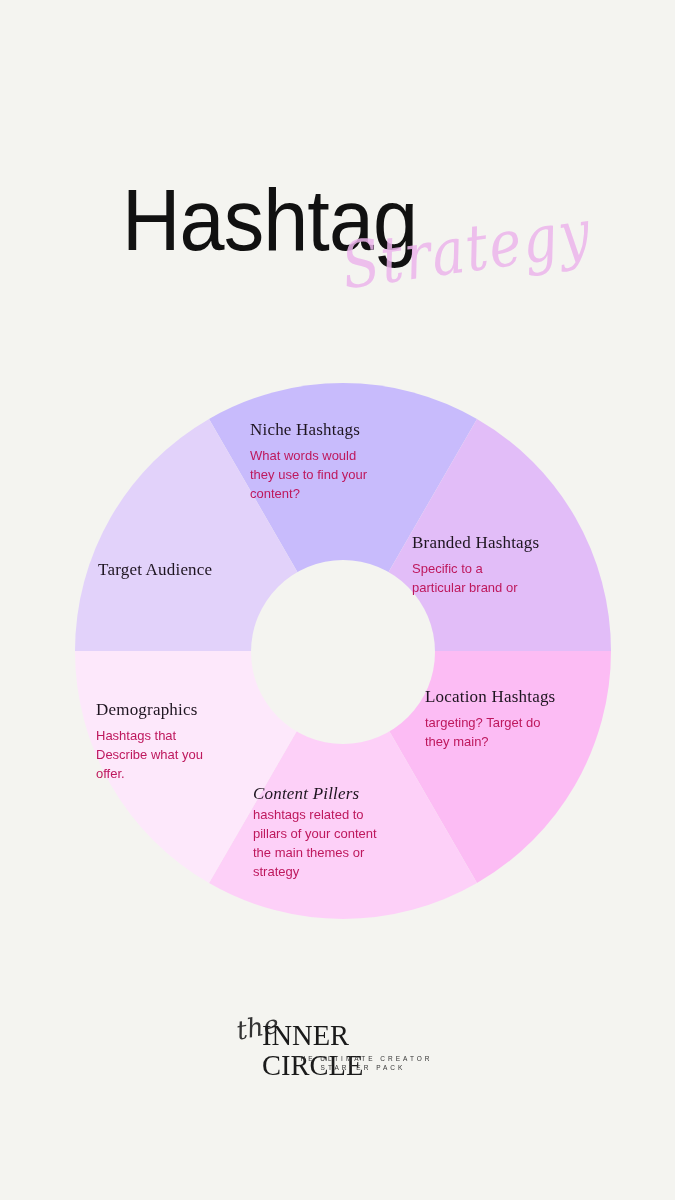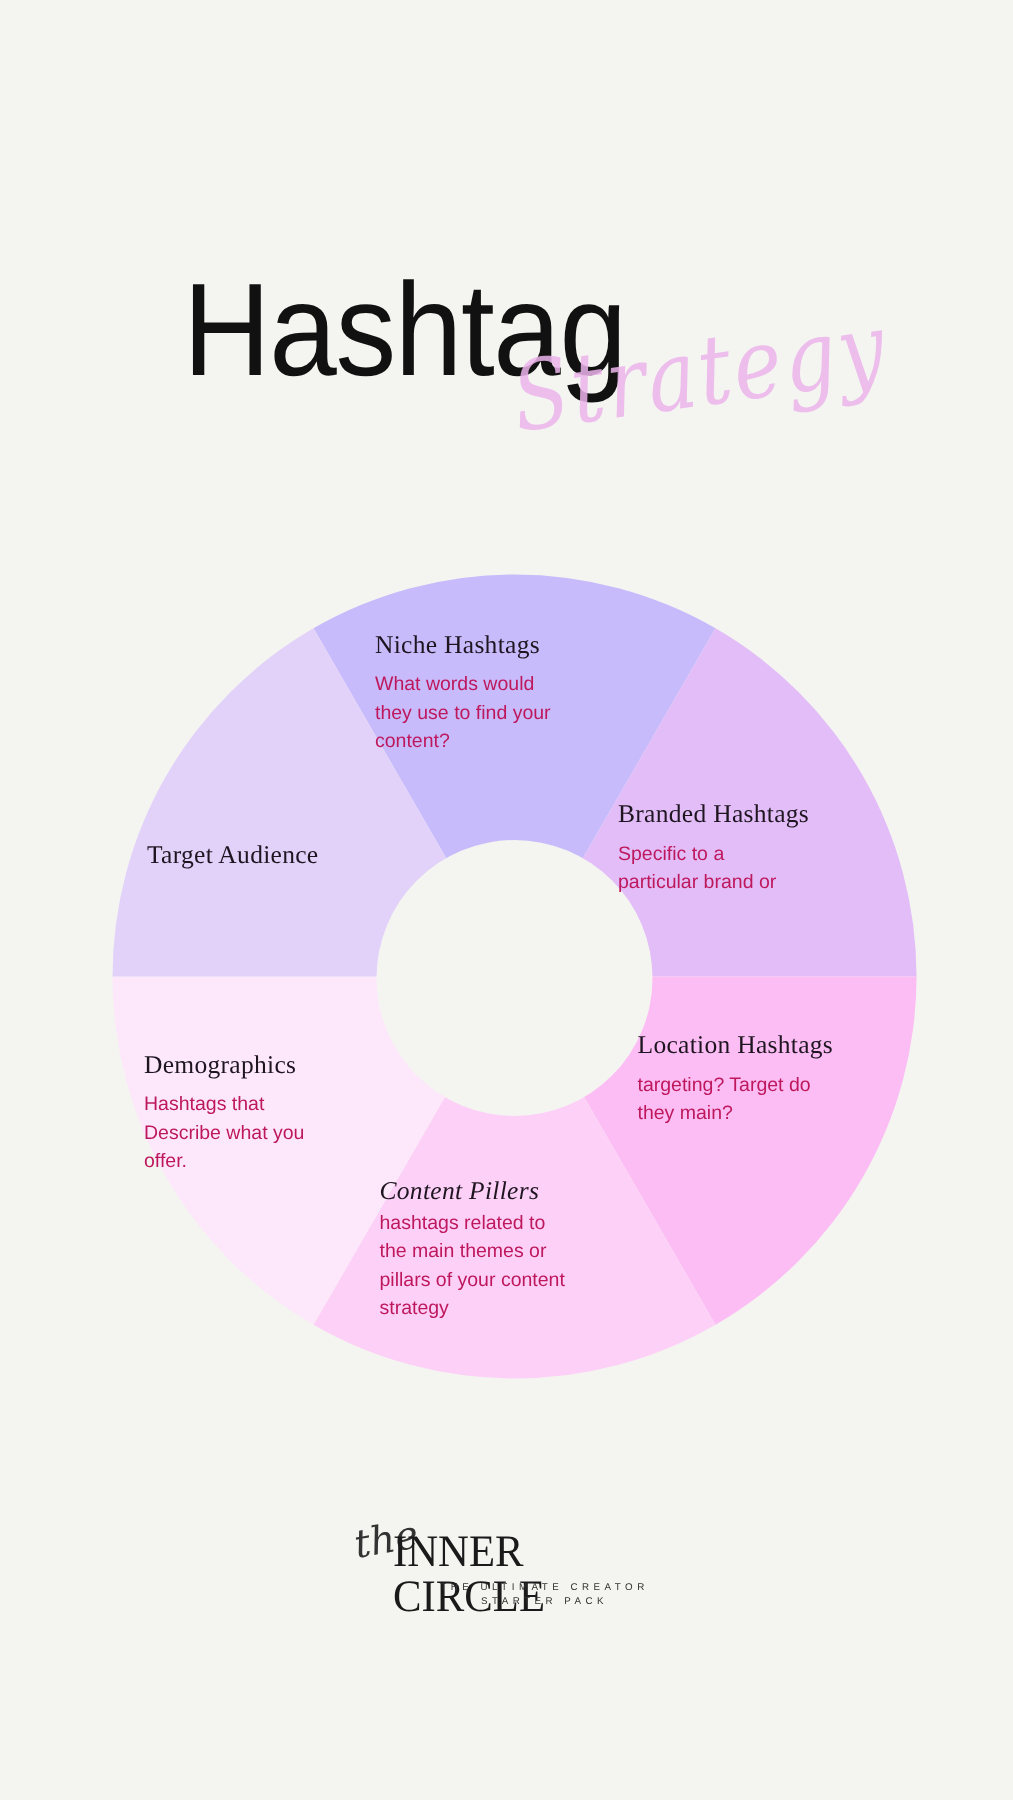--- a/index.html
+++ b/index.html
@@ -138,22 +138,22 @@
   <div class="seg-body">
     <div>targeting? Target do</div>
     <div>they main?</div>
   </div>
 </div>
 
 <div class="seg-label" style="left:253px; top:784px; width:180px;">
   <div class="seg-heading" style="margin-bottom:1px;font-style:italic;">Content Pillers</div>
   <div class="seg-body">
     <div>hashtags related to</div>
+    <div>pillars of your content</div>
     <div>the main themes or</div>
-    <div>pillars of your content</div>
     <div>strategy</div>
   </div>
 </div>
 
 <div class="seg-label" style="left:96px; top:700px; width:165px;">
   <div class="seg-heading">Demographics</div>
   <div class="seg-body">
     <div>Hashtags that</div>
     <div>Describe what you</div>
     <div>offer.</div>

